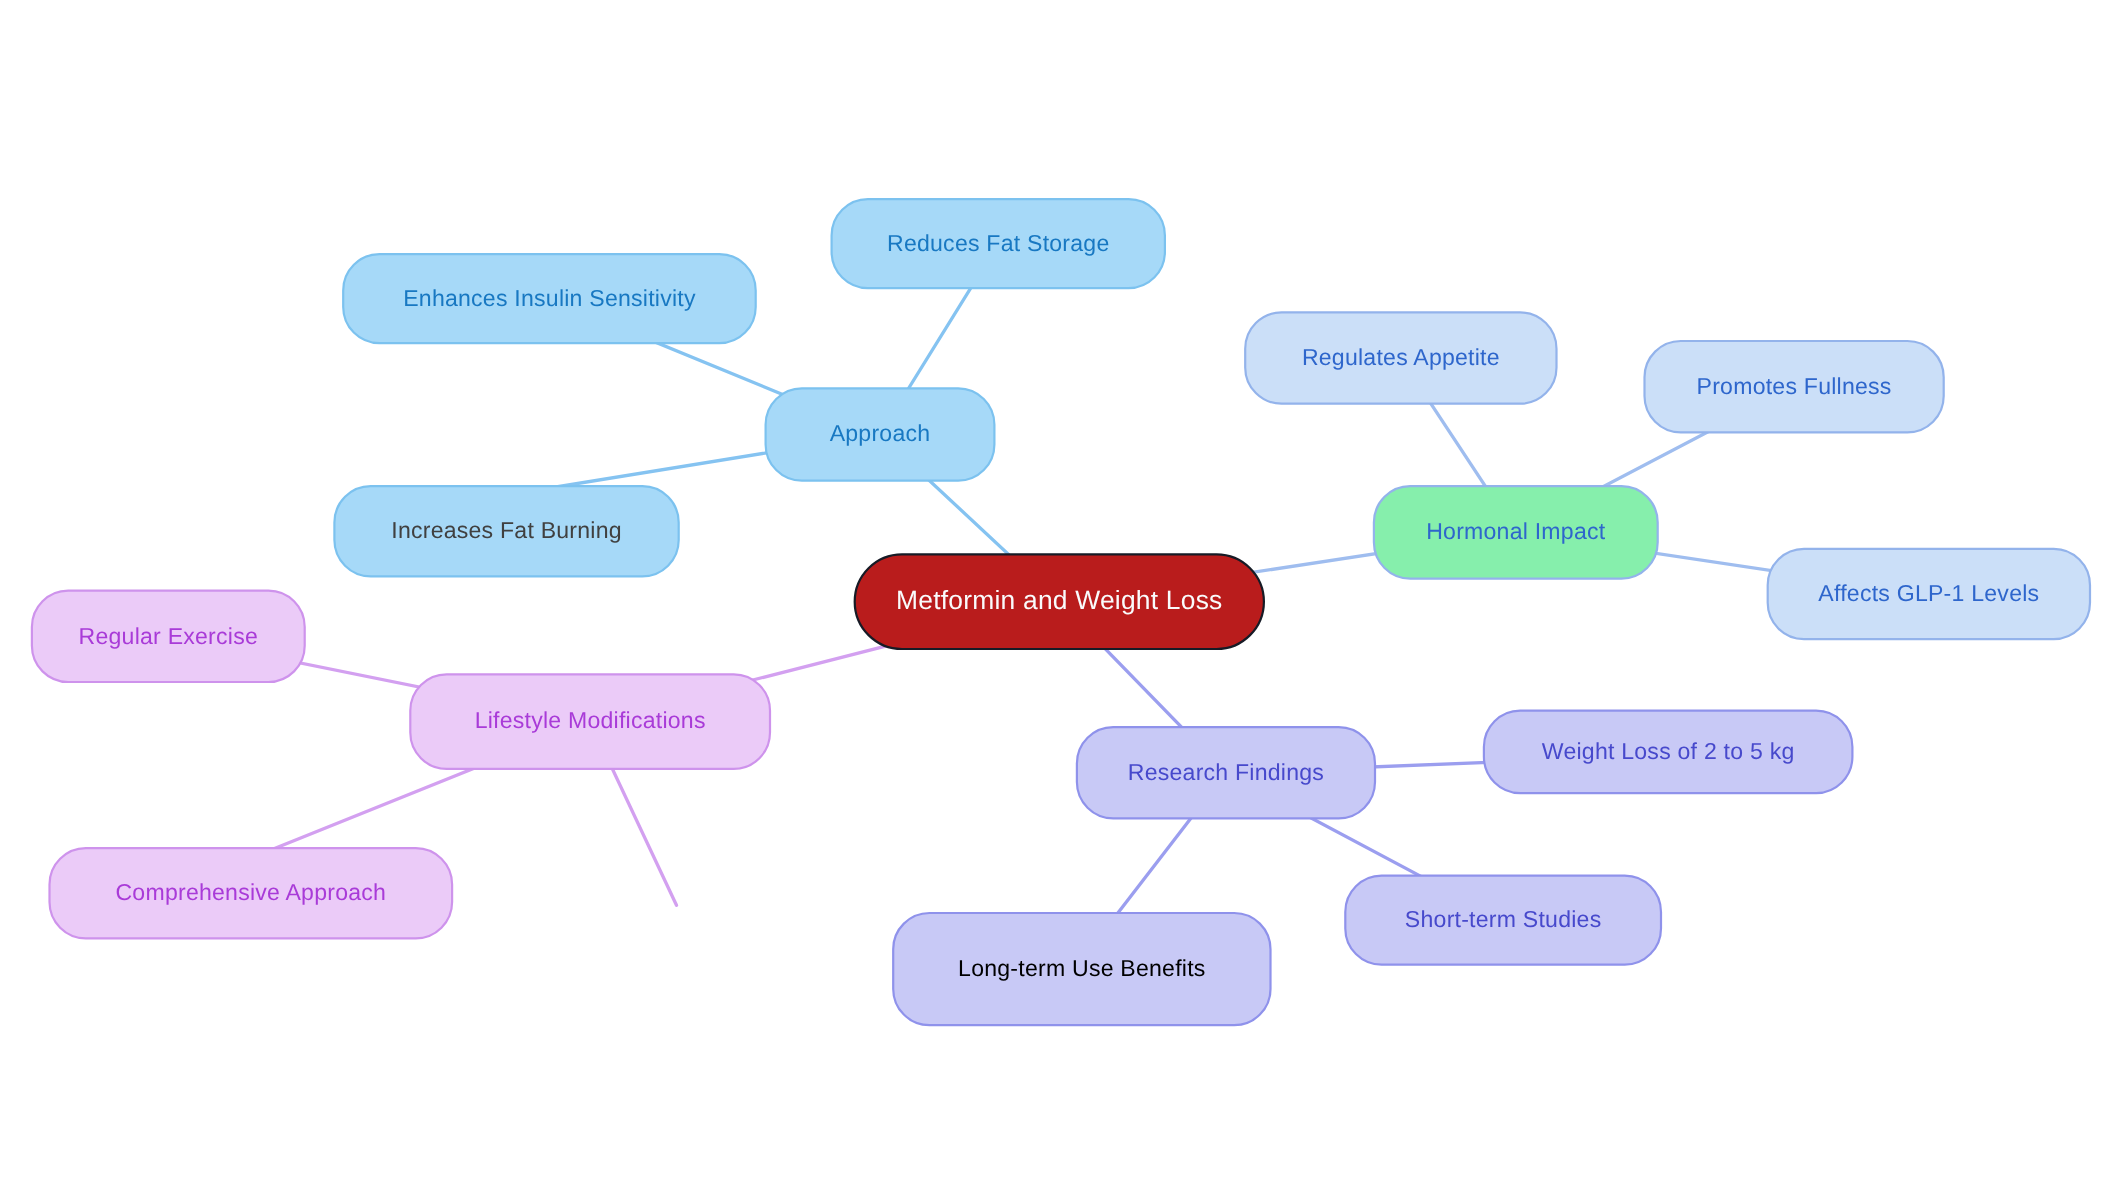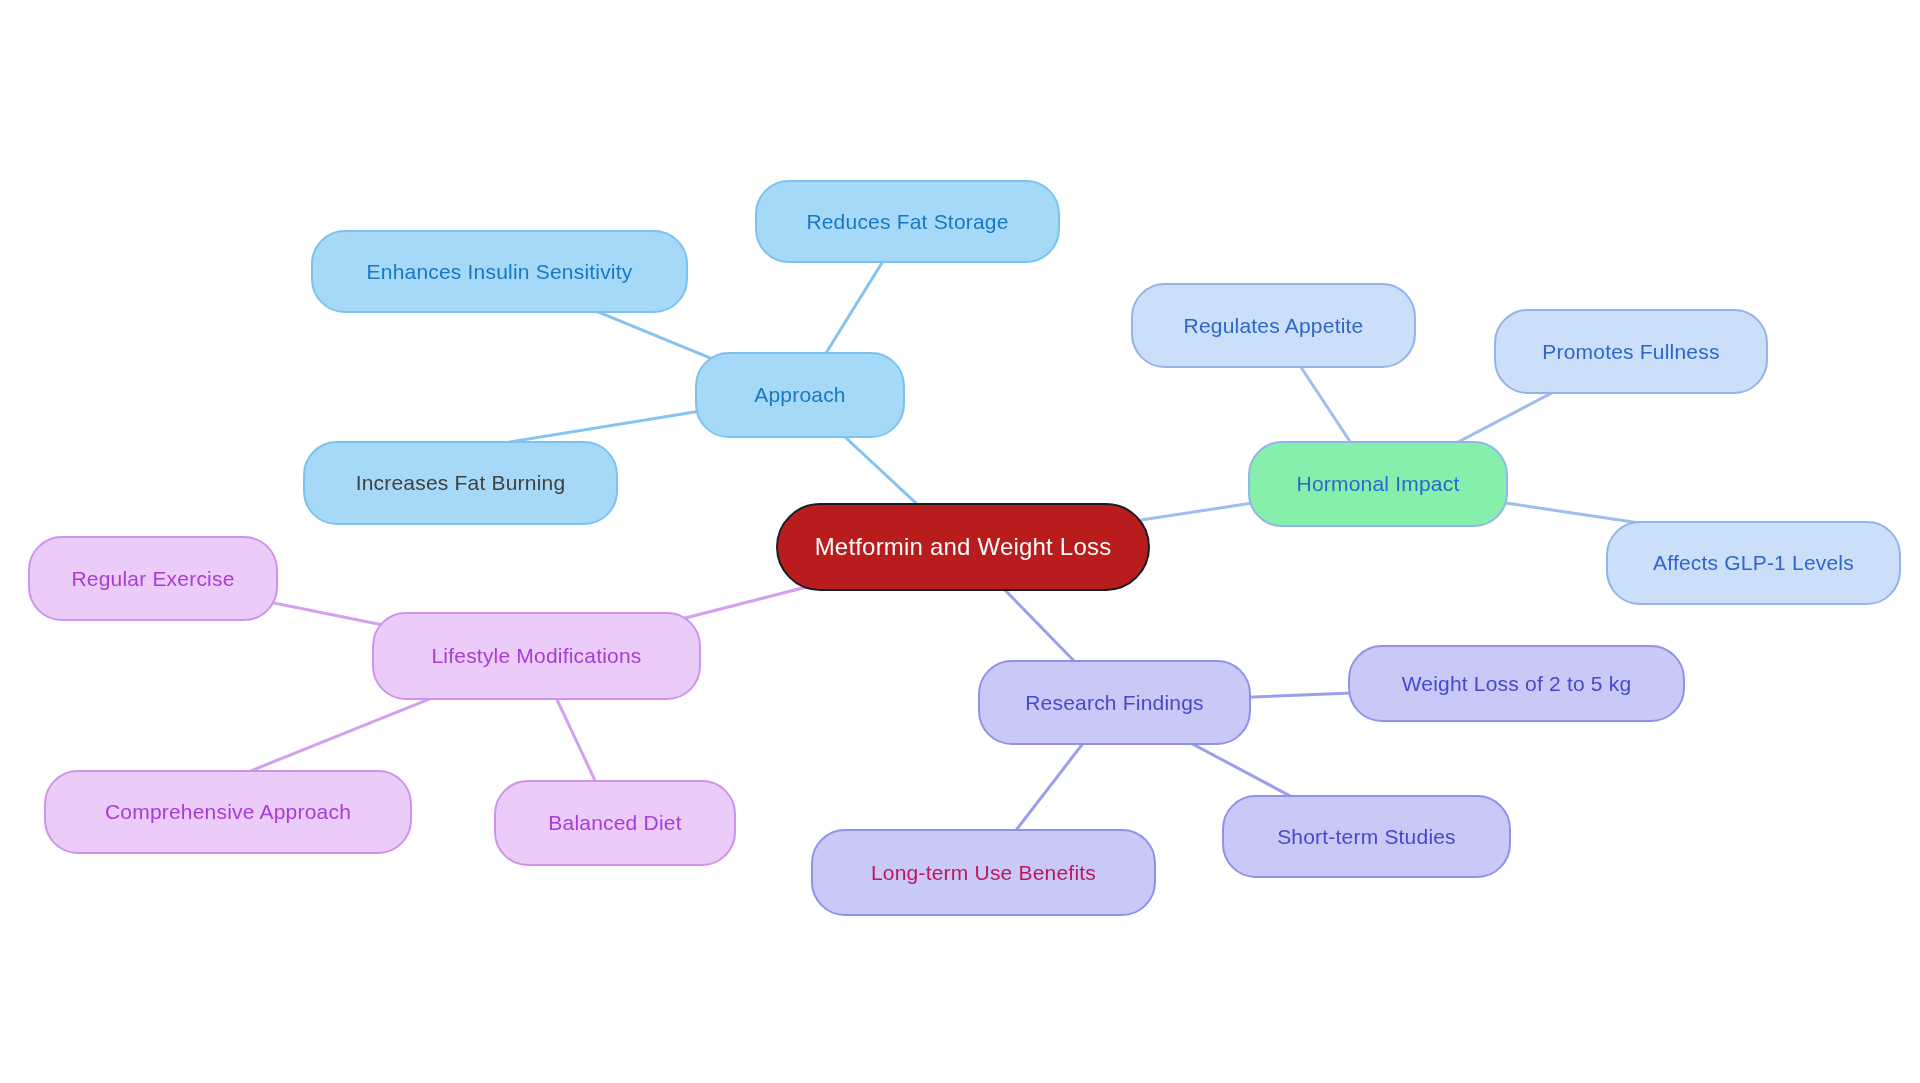--- a/index.html
+++ b/index.html
@@ -80,40 +80,37 @@
     </div>
     <div class="node" style="left: 1248px; top: 441px; width: 260px; height: 86px; background: #86efac; border: 2px solid rgb(147, 179, 235); color: rgb(46, 102, 204); font-size: 21px; border-radius: 34px;">
       <span>Hormonal Impact</span>
     </div>
     <div class="node" style="left: 1131px; top: 283px; width: 285px; height: 85px; background: rgb(203, 223, 248); border: 2px solid rgb(147, 179, 235); color: rgb(46, 102, 204); font-size: 21px; border-radius: 34px;">
       <span>Regulates Appetite</span>
     </div>
     <div class="node" style="left: 1494px; top: 309px; width: 274px; height: 85px; background: rgb(203, 223, 248); border: 2px solid rgb(147, 179, 235); color: rgb(46, 102, 204); font-size: 21px; border-radius: 34px;">
       <span>Promotes Fullness</span>
     </div>
-    <div class="node" style="left: 1606px; top: 498px; width: 295px; height: 84px; background: rgb(203, 223, 248); border: 2px solid rgb(147, 179, 235); color: rgb(46, 102, 204); font-size: 21px; border-radius: 34px; margin-top: 23px;">
+    <div class="node" style="left: 1606px; top: 498px; width: 295px; height: 84px; background: rgb(203, 223, 248); border: 2px solid rgb(147, 179, 235); color: rgb(46, 102, 204); font-size: 21px; border-radius: 34px;">
       <span>Affects GLP-1 Levels</span>
     </div>
     <div class="node" style="left: 978px; top: 660px; width: 273px; height: 85px; background: rgb(200, 201, 246); border: 2px solid rgb(143, 146, 235); color: rgb(71, 73, 204); font-size: 21px; border-radius: 34px;">
       <span>Research Findings</span>
     </div>
     <div class="node" style="left: 1348px; top: 645px; width: 337px; height: 77px; background: rgb(200, 201, 246); border: 2px solid rgb(143, 146, 235); color: rgb(71, 73, 204); font-size: 21px; border-radius: 34px;">
       <span>Weight Loss of 2 to 5 kg</span>
     </div>
-    <div class="node" style="left: 811px; top: 829px; width: 345px; height: 87px; background: rgb(200, 201, 246); border: 2px solid rgb(143, 146, 235); color: #be185d; font-size: 21px; border-radius: 34px;">
+    <div class="node" style="left: 811px; top: 829px; width: 345px; height: 104px; background: rgb(200, 201, 246); border: 2px solid rgb(143, 146, 235); color: #000000; font-size: 21px; border-radius: 34px;">
       <span>Long-term Use Benefits</span>
     </div>
     <div class="node" style="left: 1222px; top: 795px; width: 289px; height: 83px; background: rgb(200, 201, 246); border: 2px solid rgb(143, 146, 235); color: rgb(71, 73, 204); font-size: 21px; border-radius: 34px; align-items: center;">
       <span>Short-term Studies</span>
     </div>
     <div class="node" style="left: 372px; top: 612px; width: 329px; height: 88px; background: rgb(235, 203, 248); border: 2px solid rgb(206, 147, 236); color: rgb(169, 59, 216); font-size: 21px; border-radius: 34px;">
       <span>Lifestyle Modifications</span>
     </div>
     <div class="node" style="left: 28px; top: 536px; width: 250px; height: 85px; background: rgb(235, 203, 248); border: 2px solid rgb(206, 147, 236); color: rgb(169, 59, 216); font-size: 21px; border-radius: 34px;">
       <span>Regular Exercise</span>
     </div>
     <div class="node" style="left: 44px; top: 738px; width: 368px; height: 84px; background: rgb(235, 203, 248); border: 2px solid rgb(206, 147, 236); color: rgb(169, 59, 216); font-size: 21px; border-radius: 34px; margin-top: 32px;">
       <span>Comprehensive Approach</span>
     </div>
-    <div class="node" style="left: 494px; top: 780px; width: 242px; height: 86px; background: rgb(235, 203, 248); border: 2px solid rgb(206, 147, 236); color: rgb(169, 59, 216); font-size: 21px; border-radius: 34px;">
-      <span>Balanced Diet</span>
-    </div>
   </div>
 
 </body></html>

